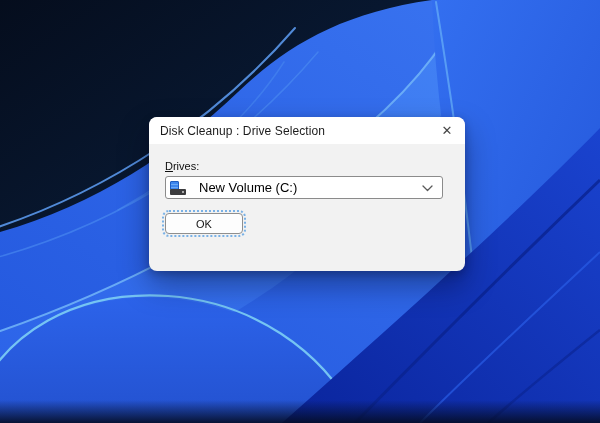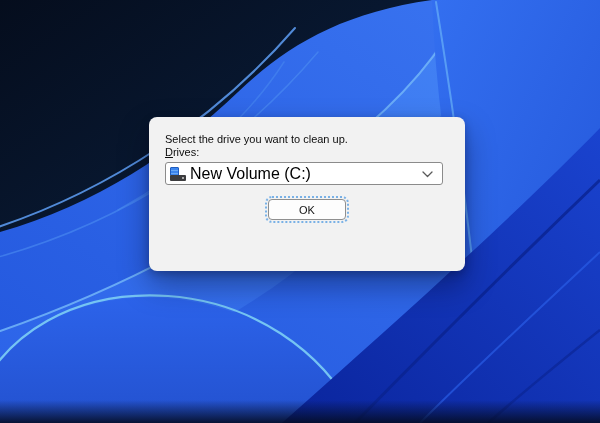--- a/index.html
+++ b/index.html
@@ -48,41 +48,41 @@
     font-size:11px; color:#0d0d0d; line-height:13px;
   }
   .accel { text-decoration:underline; text-underline-offset:1px; }
 
   .combo {
     margin-top:3px; width:278px; height:23px; box-sizing:border-box;
     background:#fff; border:1px solid #8b8b8b; border-radius:3px;
     display:flex; align-items:center; padding:0 26px 0 4px;
     position:relative;
   }
-  .combo-value { font-size:16px; color:#000; margin-left:4px; white-space:nowrap; }
+  .combo-value { font-size:13px; color:#000; margin-left:13px; white-space:nowrap; }
   .chevron { position:absolute; right:9px; top:8px; }
 
   
   .drive-icon { position:relative; width:16px; height:14px; flex:0 0 16px; }
   .drive-icon .platter {
     position:absolute; left:0; top:0; width:9px; height:9px;
     background: repeating-linear-gradient(#3d86ee 0 2px, #6aa9f5 2px 3px);
     border:1px solid #1f5dc0; border-radius:1px; box-sizing:border-box;
   }
   .drive-icon .slab {
     position:absolute; left:0; bottom:0; width:16px; height:6px;
     background:#3c3c3e; border-radius:1px;
   }
   .drive-icon .led {
     position:absolute; right:2px; bottom:2px; width:2px; height:2px;
     background:#cfcfcf; border-radius:50%;
   }
 
   .button-row {
-    margin-top:14px; display:flex; justify-content:center; gap:21px;
+    margin-top:14px; display:flex; justify-content:center; gap:21px;flex-direction:column;
   }
   .btn {
     width:78px; height:21px; box-sizing:border-box;
     display:flex; align-items:center; justify-content:center;
     font-family:inherit; font-size:11px; color:#141414;
     background:#fdfdfd; border:1px solid #c9c9c9; border-radius:4px;
     padding:0;
   }
   .btn-ok {
     border-color:#8f8f8f;
@@ -147,24 +147,29 @@
     <path d="M600,128 C520,210 415,305 282,423 L600,423 Z" fill="url(#dark)"></path>
     <path d="M600,180 C525,252 446,330 355,423" stroke="#0a2390" stroke-width="3" fill="none" opacity="0.8"></path>
     <path d="M600,252 C540,308 478,365 420,423" stroke="#2a5ce6" stroke-width="2" fill="none" opacity="0.7"></path>
     <path d="M600,330 C560,362 520,395 488,423" stroke="#0a2390" stroke-width="2.5" fill="none" opacity="0.6"></path>
 
     <rect y="400" width="600" height="23" fill="url(#bottomFade)"></rect>
   </svg>
 
   <div class="dialog">
 
+    <div class="titlebar">
+      <span class="title">Disk Cleanup : Drive Selection</span>
+      <div class="close-btn">
+        <span class="close-glyph">✕</span>
+      </div>
+    </div>
 
     <div class="dialog-body">
 
-      <p class="instruction">Select the drive you want to clean up.</p>
 
       <div class="drives-label">
         <span class="accel">D</span><span>rives:</span>
       </div>
 
       <div class="combo">
         <span class="drive-icon">
           <span class="platter"></span>
           <span class="slab"></span>
           <span class="led"></span>

